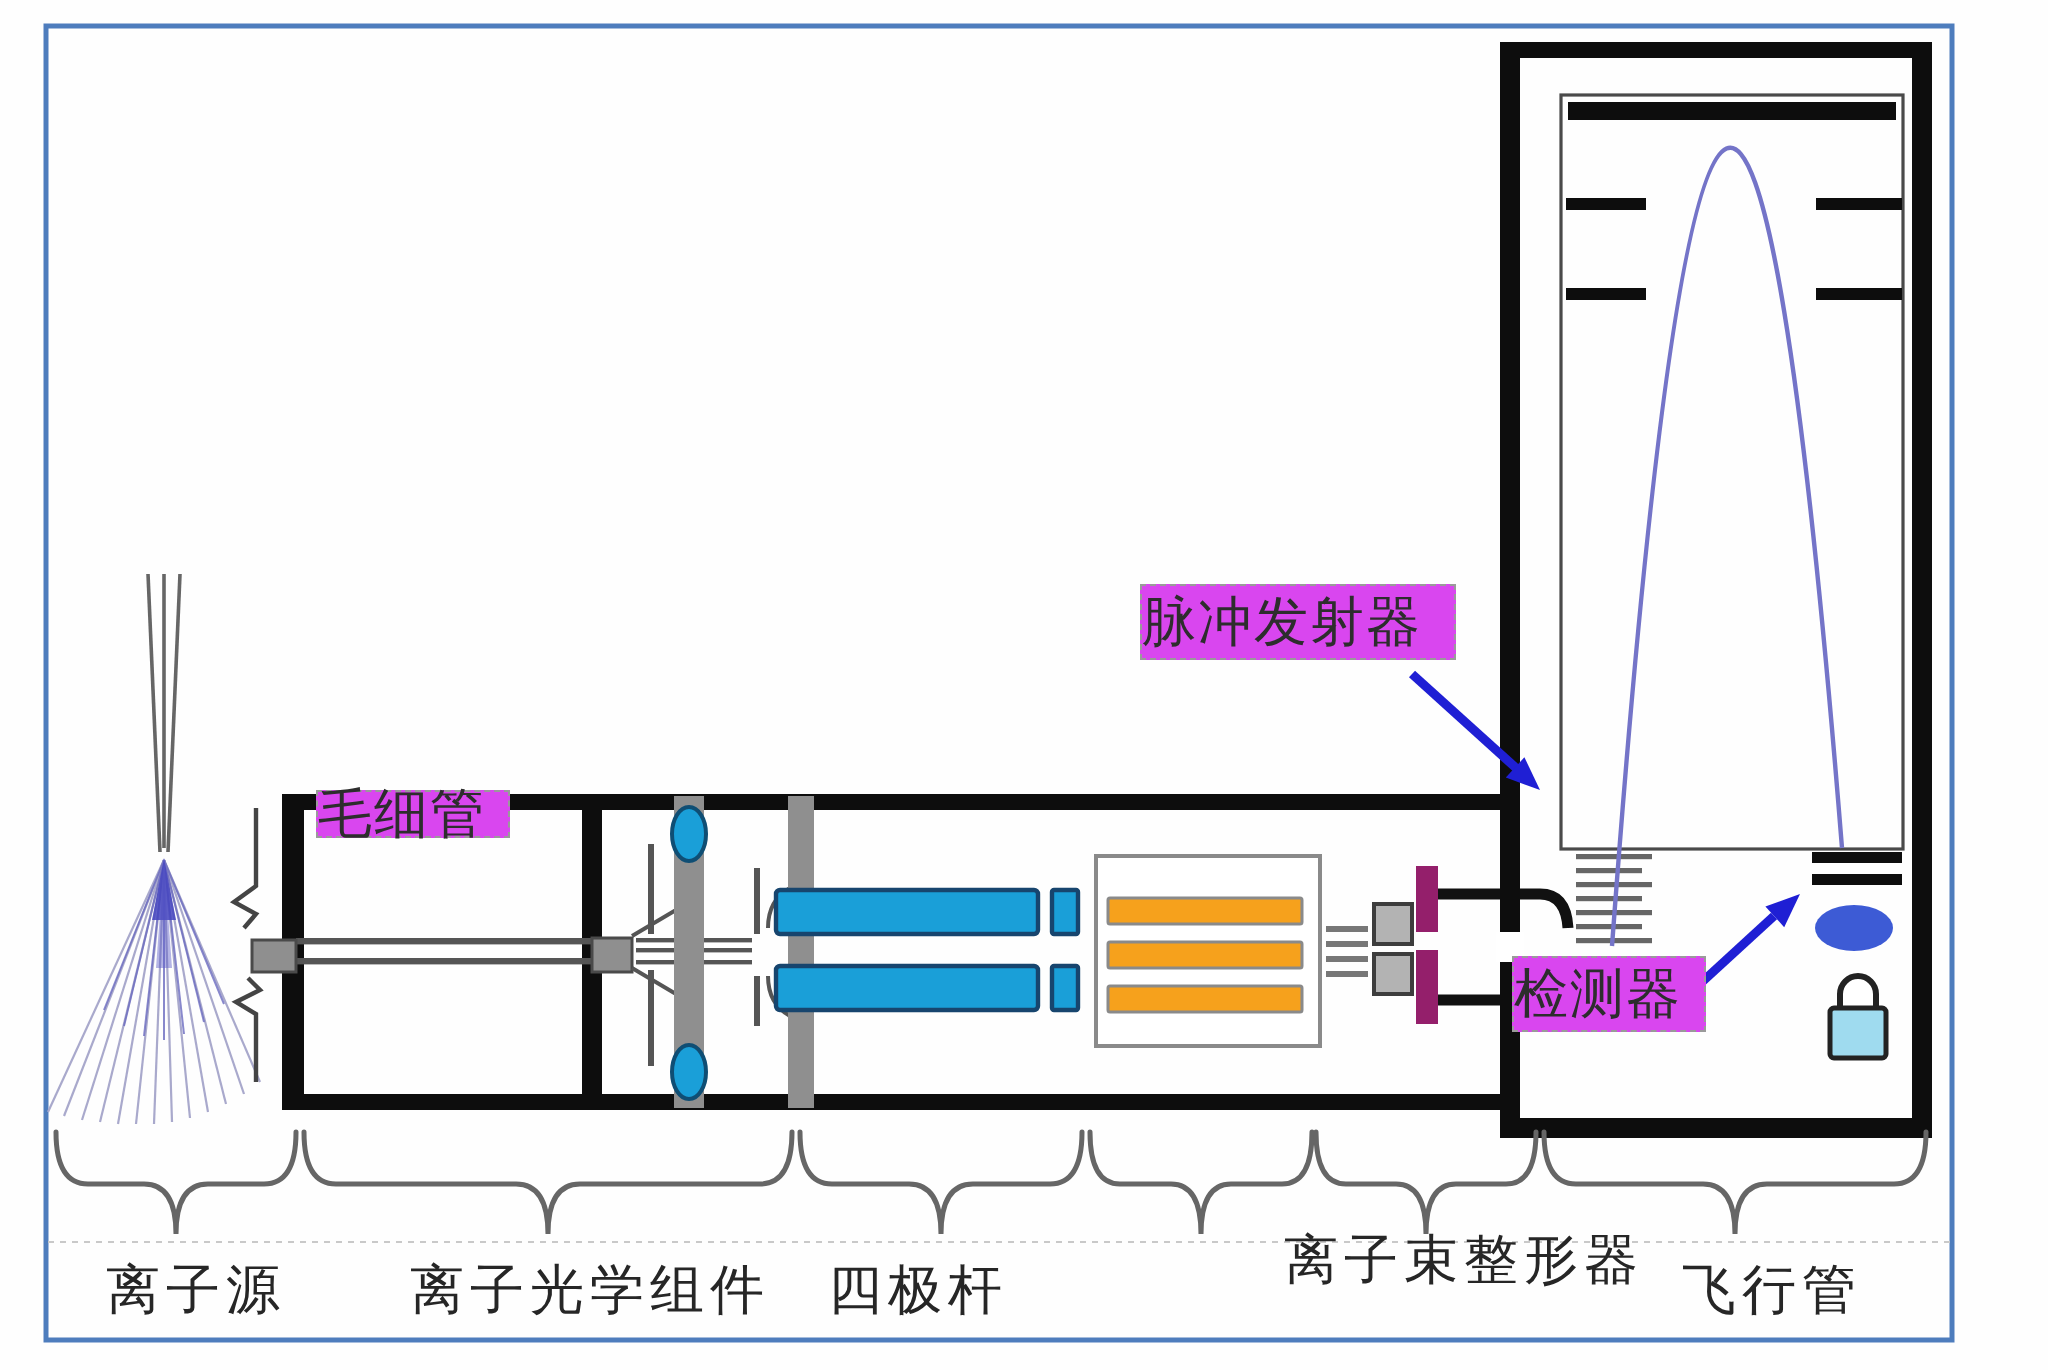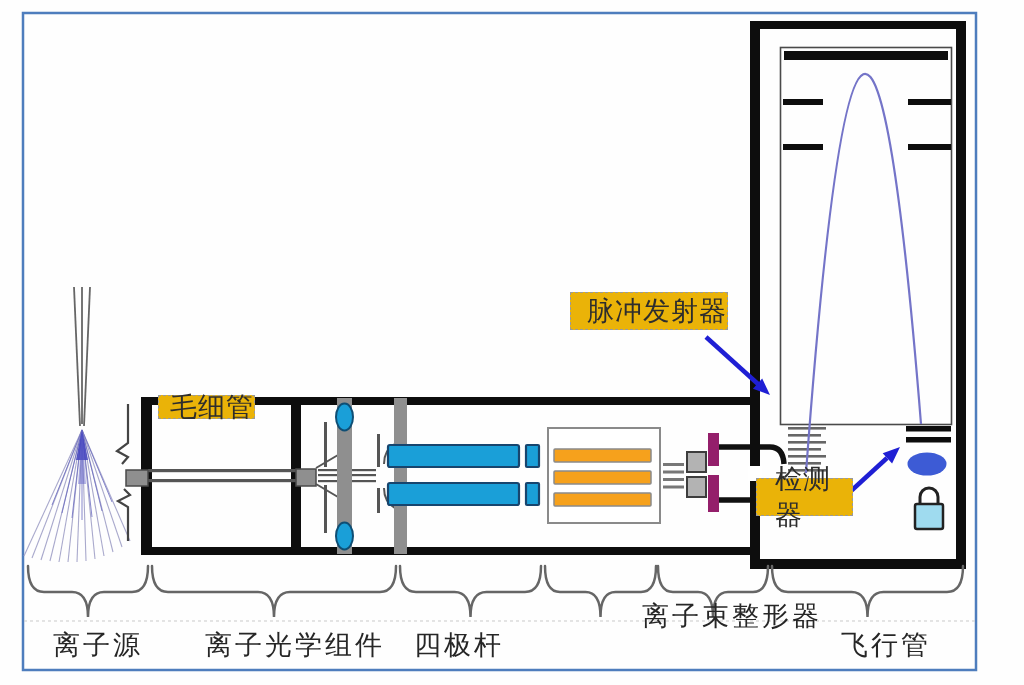--- a/index.html
+++ b/index.html
@@ -2,22 +2,22 @@
 <html><head>
 <meta charset="utf-8">
 <style>
   html,body{margin:0;padding:0;background:#fff;}
   #stage{
     position:relative;width:1024px;height:685px;background:#fefefe;
     font-family:"Liberation Sans", sans-serif;overflow:hidden;
   }
   svg{position:absolute;left:0;top:0;}
   .label-box{
-    position:absolute;background:#eab308;border:1.5px dashed #9a9a9a;
-    display:flex;align-items:center;justify-content:flex-end;
+    position:absolute;background:#d946ef;border:1.5px dashed #9a9a9a;
+    display:flex;align-items:center;justify-content:flex-start;
     color:#2d2d2d;letter-spacing:1px;box-sizing:border-box;
   }
   .section-label{
     position:absolute;transform:translateX(-50%);white-space:nowrap;
     color:#262626;font-size:27px;letter-spacing:3px;
   }
 </style>
 </head>
 <body>
 
@@ -197,23 +197,23 @@
     <path d="M772,566 Q772,592 788,592 L851.5,592 Q867.5,592 867.5,617 Q867.5,592 883.5,592 L947,592 Q963,592 963,566"></path>
   </g>
 </svg>
 
 <div class="label-box" style="left:158px;top:395px;width:97px;height:24px;font-size:27px;">
   <span>毛细管</span>
 </div>
 <div class="label-box" style="left:570px;top:292px;width:158px;height:38px;font-size:27px;">
   <span>脉冲发射器</span>
 </div>
-<div class="label-box" style="left:756px;top:478px;width:97px;height:38px;font-size:27px;padding-left:18px;">
+<div class="label-box" style="left:756px;top:478px;width:97px;height:38px;font-size:27px;">
   <span>检测器</span>
 </div>
 
 <div class="section-label" style="left:98px;top:627px;">离子源</div>
 <div class="section-label" style="left:295px;top:627px;">离子光学组件</div>
 <div class="section-label" style="left:459px;top:627px;text-align:right;">四极杆</div>
-<div class="section-label" style="left:732px;top:598px;">离子束整形器</div>
+<div class="section-label" style="left:732px;top:612px;">离子束整形器</div>
 <div class="section-label" style="left:886px;top:627px;text-align:center;">飞行管</div>
 
 </div>
 
 </body></html>

